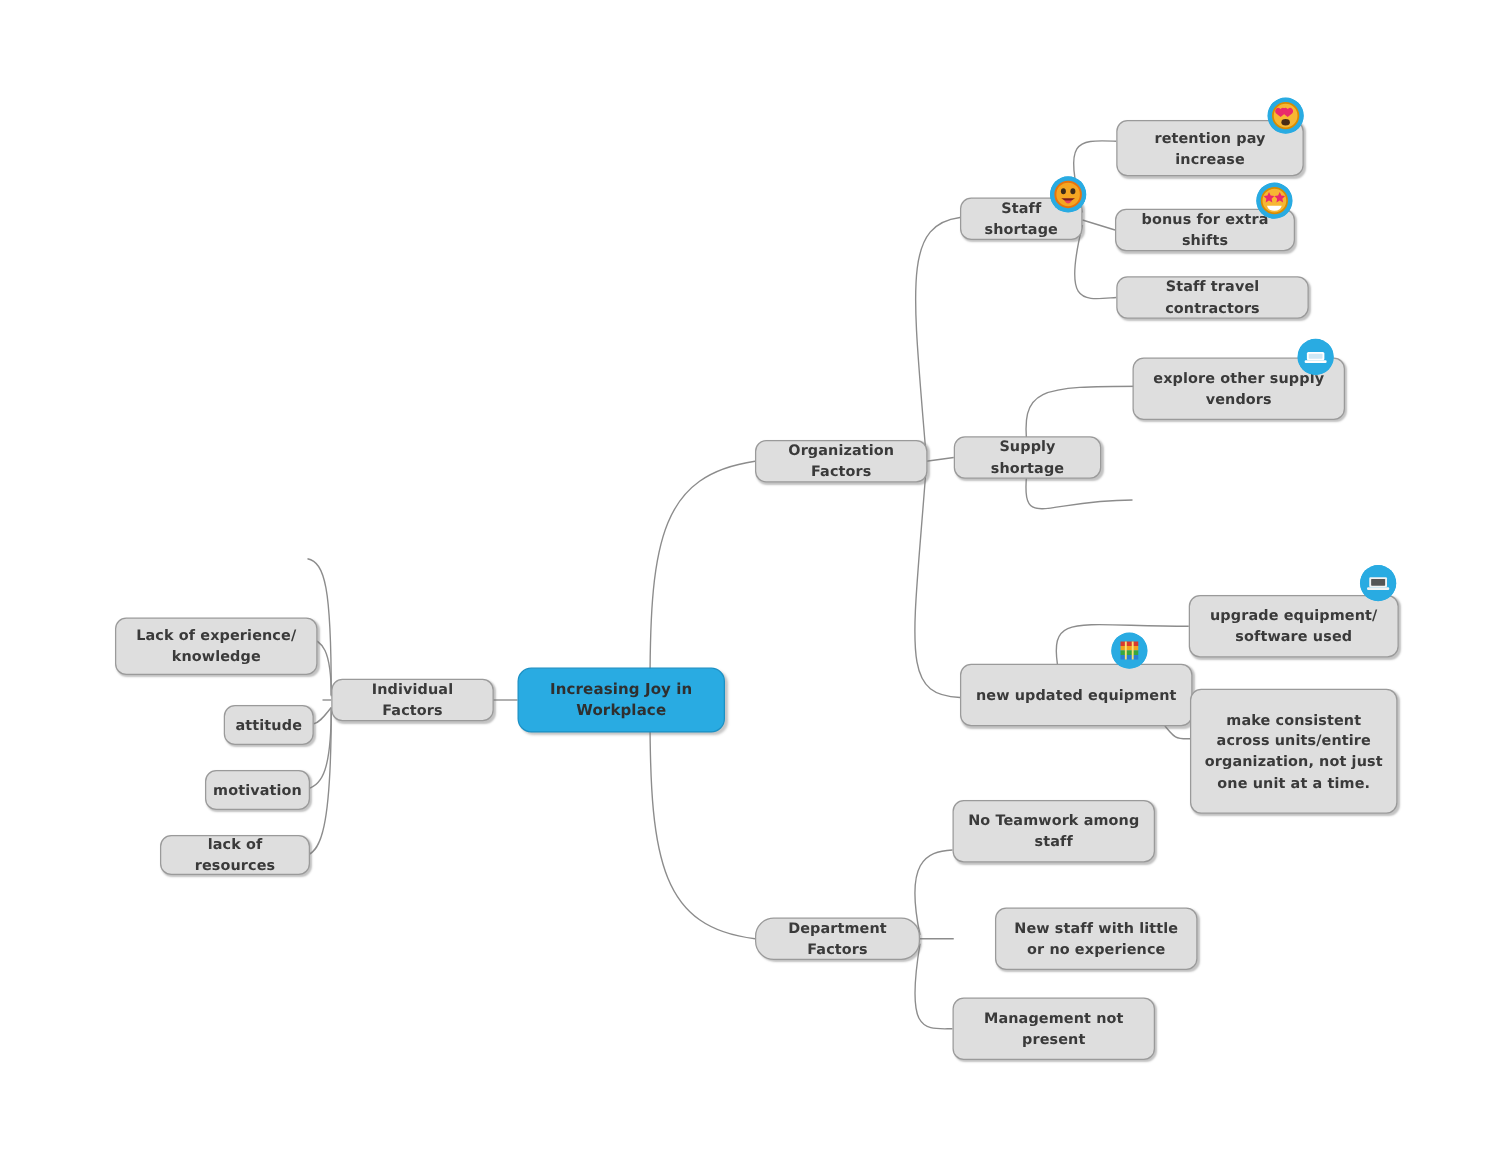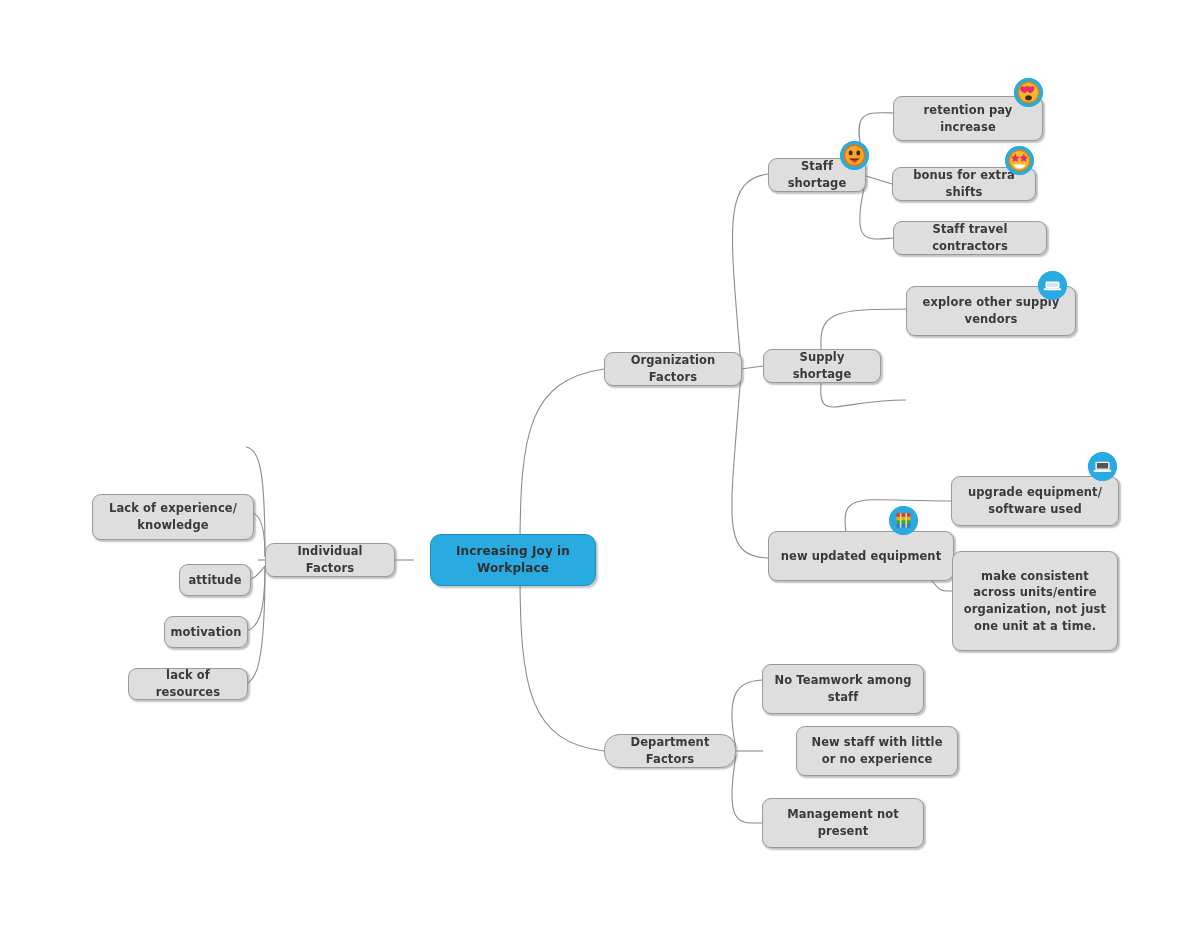--- a/index.html
+++ b/index.html
@@ -95,21 +95,21 @@
 
       <path d="M 846 532 C 840 490 860 501 951 501"></path>
       <path d="M 930 578 C 940 592 942 591 952 591"></path>
 
       <path d="M 736 748 C 724 690 740 681 762 680"></path>
       <path d="M 736 751 L 763 751"></path>
       <path d="M 736 755 C 724 828 740 823 762 823"></path>
     </g>
   </svg>
 
-  <div class="node central" style="left:414px; top:534px; width:166px; height:52px;margin-left:16px;">Increasing Joy in Workplace</div>
+  <div class="node central" style="left:414px; top:534px; width:166px; height:52px;">Increasing Joy in Workplace</div>
 
   <div class="node" style="left:265px; top:543px; width:130px; height:34px;">Individual Factors</div>
 
 
   <div class="node" style="left:68px; top:494px; width:162px; height:46px;margin-left:24px;">Lack of experience/ knowledge</div>
 
   <div class="node" style="left:179px; top:564px; width:72px; height:32px;">attitude</div>
 
   <div class="node" style="left:164px; top:616px; width:84px; height:32px;">motivation</div>
 
@@ -189,19 +189,19 @@
       <rect x="7.4" y="9.8" width="14.2" height="8" rx="1" fill="#f2f2f2"></rect>
       <rect x="8.9" y="11.1" width="11.2" height="5.4" rx="0.5" fill="#555555"></rect>
       <rect x="5.6" y="17.8" width="17.8" height="2.2" rx="1" fill="#f2f2f2"></rect>
     </svg>
   </div>
 
   <div class="node" style="left:952px; top:551px; width:166px; height:100px;">make consistent across units/entire organization, not just one unit at a time.</div>
 
   <div class="node" style="left:604px; top:734px; width:132px; height:34px;border-radius:15px;">Department Factors</div>
 
-  <div class="node" style="left:762px; top:664px; width:162px; height:50px;">No Teamwork among staff</div>
+  <div class="node" style="left:762px; top:640px; width:162px; height:50px;">No Teamwork among staff</div>
 
   <div class="node" style="left:763px; top:726px; width:162px; height:50px;margin-left:33px;">New staff with little or no experience</div>
 
   <div class="node" style="left:762px; top:798px; width:162px; height:50px;">Management not present</div>
 
 </div>
 
 </body></html>

